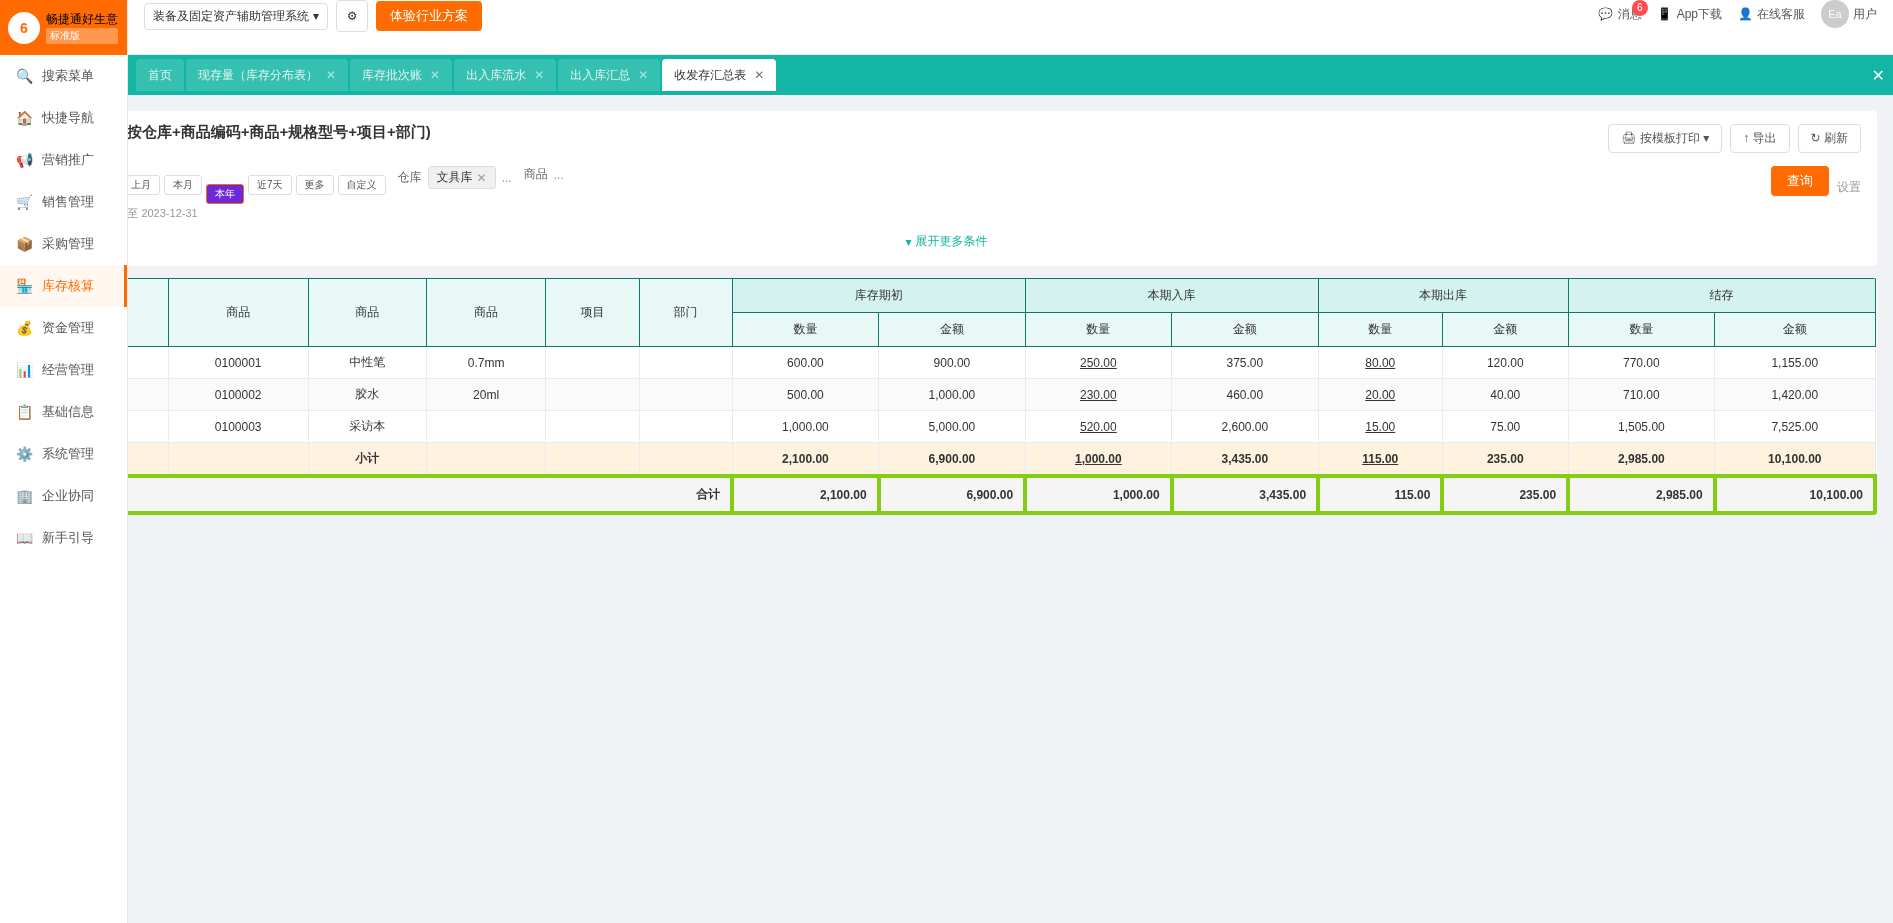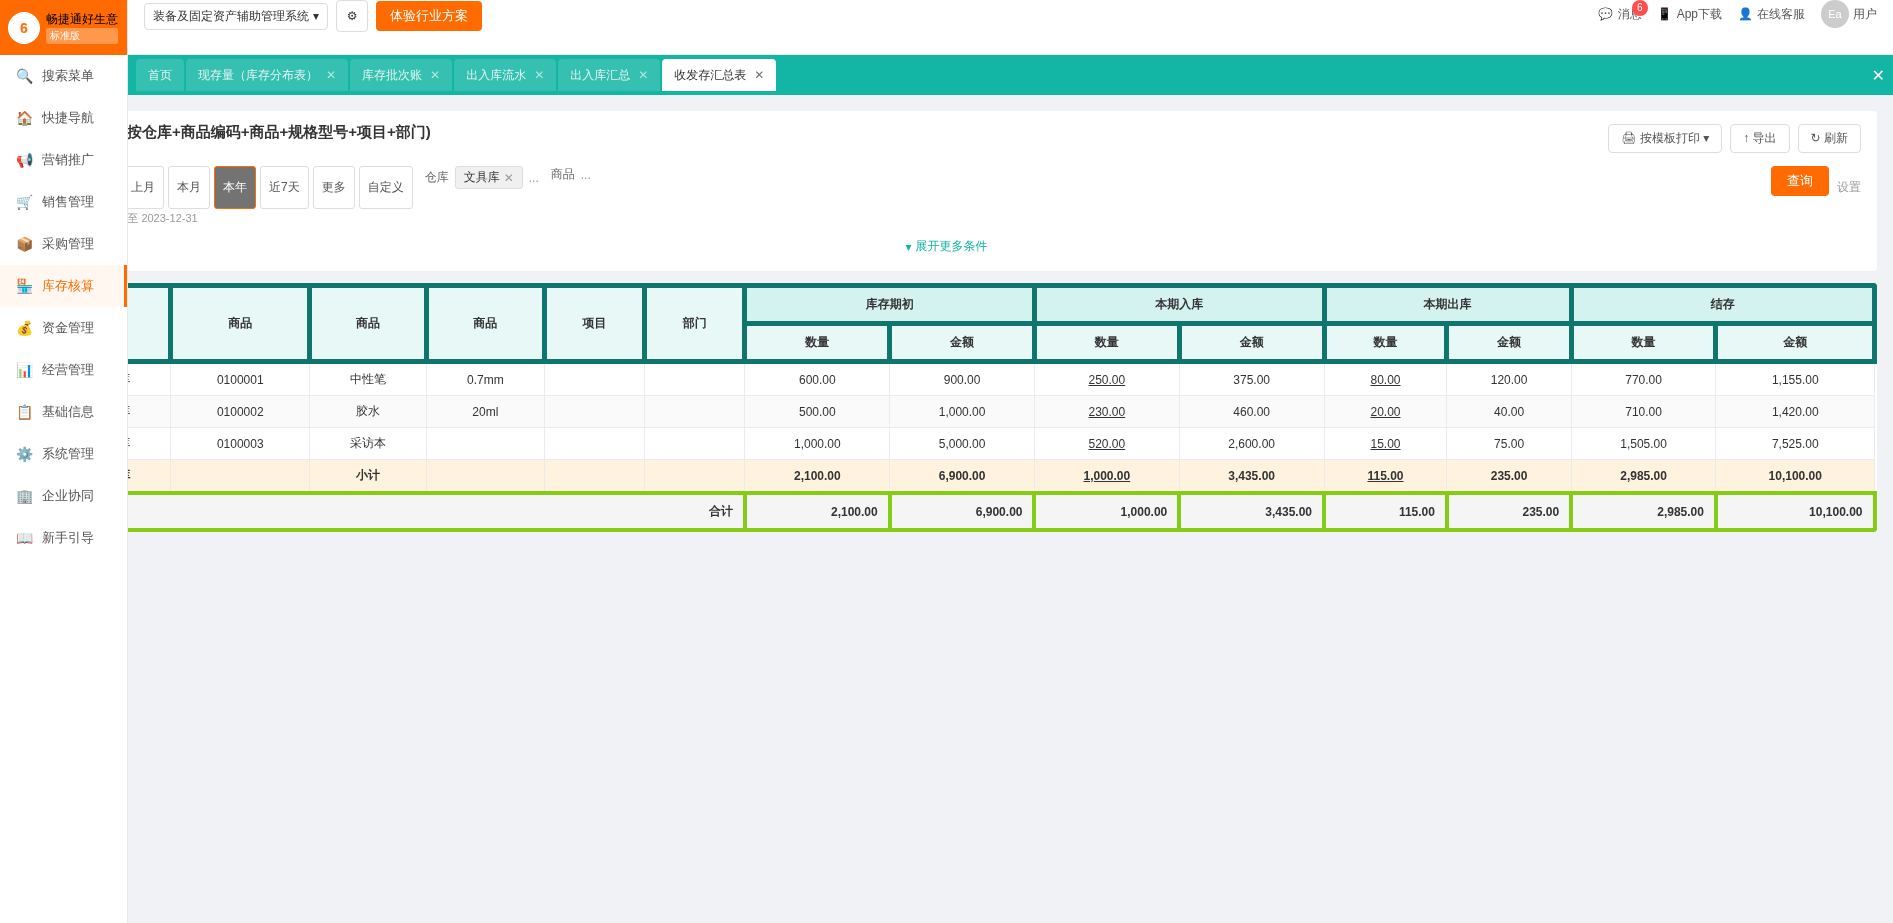--- a/index.html
+++ b/index.html
@@ -54,39 +54,39 @@
     .tab-bar-close { margin-left: auto; color: #fff; cursor: pointer; font-size: 16px; }
 
     
     .page-content { margin-top: 95px; padding: 16px; flex: 1; }
 
     
     .page-header { background: #fff; padding: 12px 16px; margin-bottom: 12px; border-radius: 4px; }
     .page-title { font-size: 15px; font-weight: bold; color: #333; margin-bottom: 12px; }
     .filter-label { color: #666; font-size: 12px; }
     .date-shortcuts { display: flex; gap: 4px; align-items: center; }
-    .date-btn { padding: 12px 8px; border: 1px solid #ddd; border-radius: 3px; cursor: pointer; font-size: 12px; color: #555; background: #fff; }
-    .date-btn.active { background: #737373; color: #fff; border-color: #ff6b00; }
+    .date-btn { padding: 2px 8px; border: 1px solid #ddd; border-radius: 3px; cursor: pointer; font-size: 10px; color: #555; background: #fff; }
+    .date-btn.active { background: #6d28d9; color: #fff; border-color: #ff6b00; margin-top: 18px; }
     .date-range { font-size: 11px; color: #999; margin-top: 2px; }
     .warehouse-tag { background: #f0f0f0; border: 1px solid #ddd; border-radius: 3px; padding: 2px 8px; display: flex; align-items: center; gap: 4px; font-size: 12px; }
     .tag-close { cursor: pointer; color: #999; }
     .filter-more { color: #999; cursor: pointer; font-size: 12px; }
     .expand-btn { display: flex; align-items: center; gap: 4px; color: #13b5a5; cursor: pointer; font-size: 12px; margin: 4px auto; justify-content: center; }
     .action-btn-orange { background: #ff6b00; color: #fff; border: none; border-radius: 4px; padding: 6px 16px; cursor: pointer; font-size: 13px; }
     .action-btn-white { background: #fff; color: #555; border: 1px solid #ddd; border-radius: 4px; padding: 5px 12px; cursor: pointer; font-size: 12px; }
     .settings-link { color: #999; font-size: 12px; cursor: pointer; }
 
     
     .filter-toggle { width: 24px; height: 24px; background: #13b5a5; border-radius: 3px; display: flex; align-items: center; justify-content: center; cursor: pointer; color: #fff; font-size: 14px; }
 
     
     .table-container { background: #fff; border-radius: 4px; overflow: auto; }
     table { width: 100%; border-collapse: collapse; font-size: 12px; }
     thead tr { background: #e8f8f6; }
-    thead th { padding: 8px 10px; text-align: center; color: #333; font-weight: 700; border: 5px solid #0f766e; white-space: nowrap; }
+    thead th { padding: 8px 10px; text-align: center; color: #333; font-weight: 400; border: 1px solid #0f766e; white-space: nowrap; }
     tbody tr { background: #fff; }
     tbody tr:nth-child(even) { background: #fafafa; }
     tbody tr.subtotal { background: #fff3e0; font-weight: bold; }
     tbody td { padding: 7px 10px; text-align: center; border: 1px solid #ebebeb; white-space: nowrap; }
     tfoot tr { background: #f5f5f5; }
     tfoot td { padding: 8px 10px; text-align: right; border: 4px solid #84cc16; font-weight: bold; }
     .underline-link { text-decoration: underline; color: #333; cursor: pointer; }
     .col-group-header { background: #d4f2ee; }
     .settings-col { width: 32px; }
     .gear-cell { text-align: center; color: #999; cursor: pointer; }

